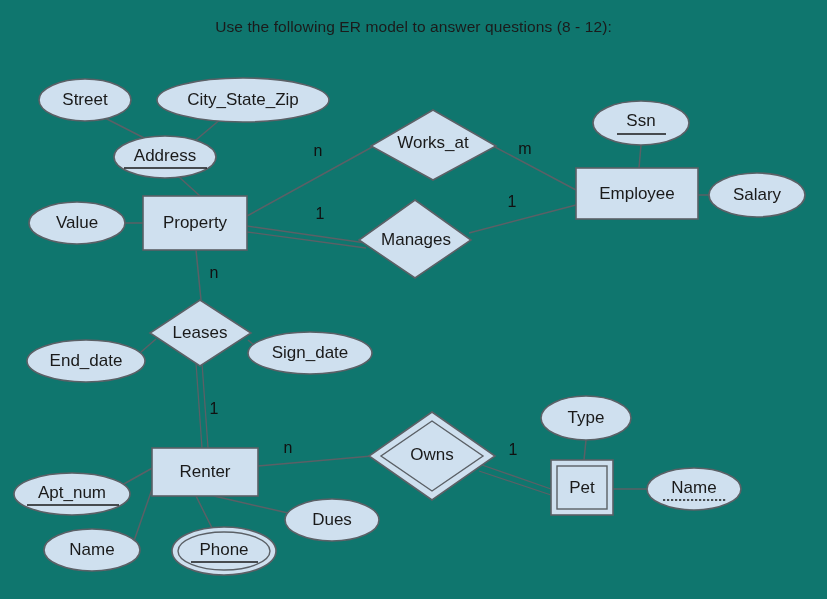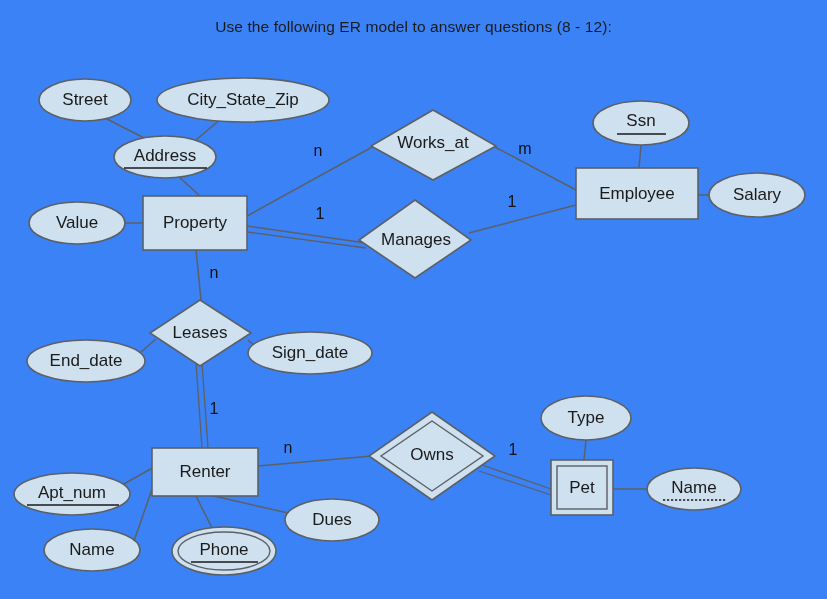--- a/index.html
+++ b/index.html
@@ -9,21 +9,21 @@
     background: #ffffff;
   }
   body {
     font-family: "Liberation Sans", sans-serif;
     color: #1a1a1a;
   }
   #page {
     position: relative;
     width: 827px;
     height: 599px;
-    background: #3b82f6;
+    background: #0f766e;
     overflow: hidden;
   }
   #caption {
     position: absolute;
     left: 0;
     top: 18px;
     width: 827px;
     text-align: center;
     font-size: 15.5px;
     color: #1b1b1b;

